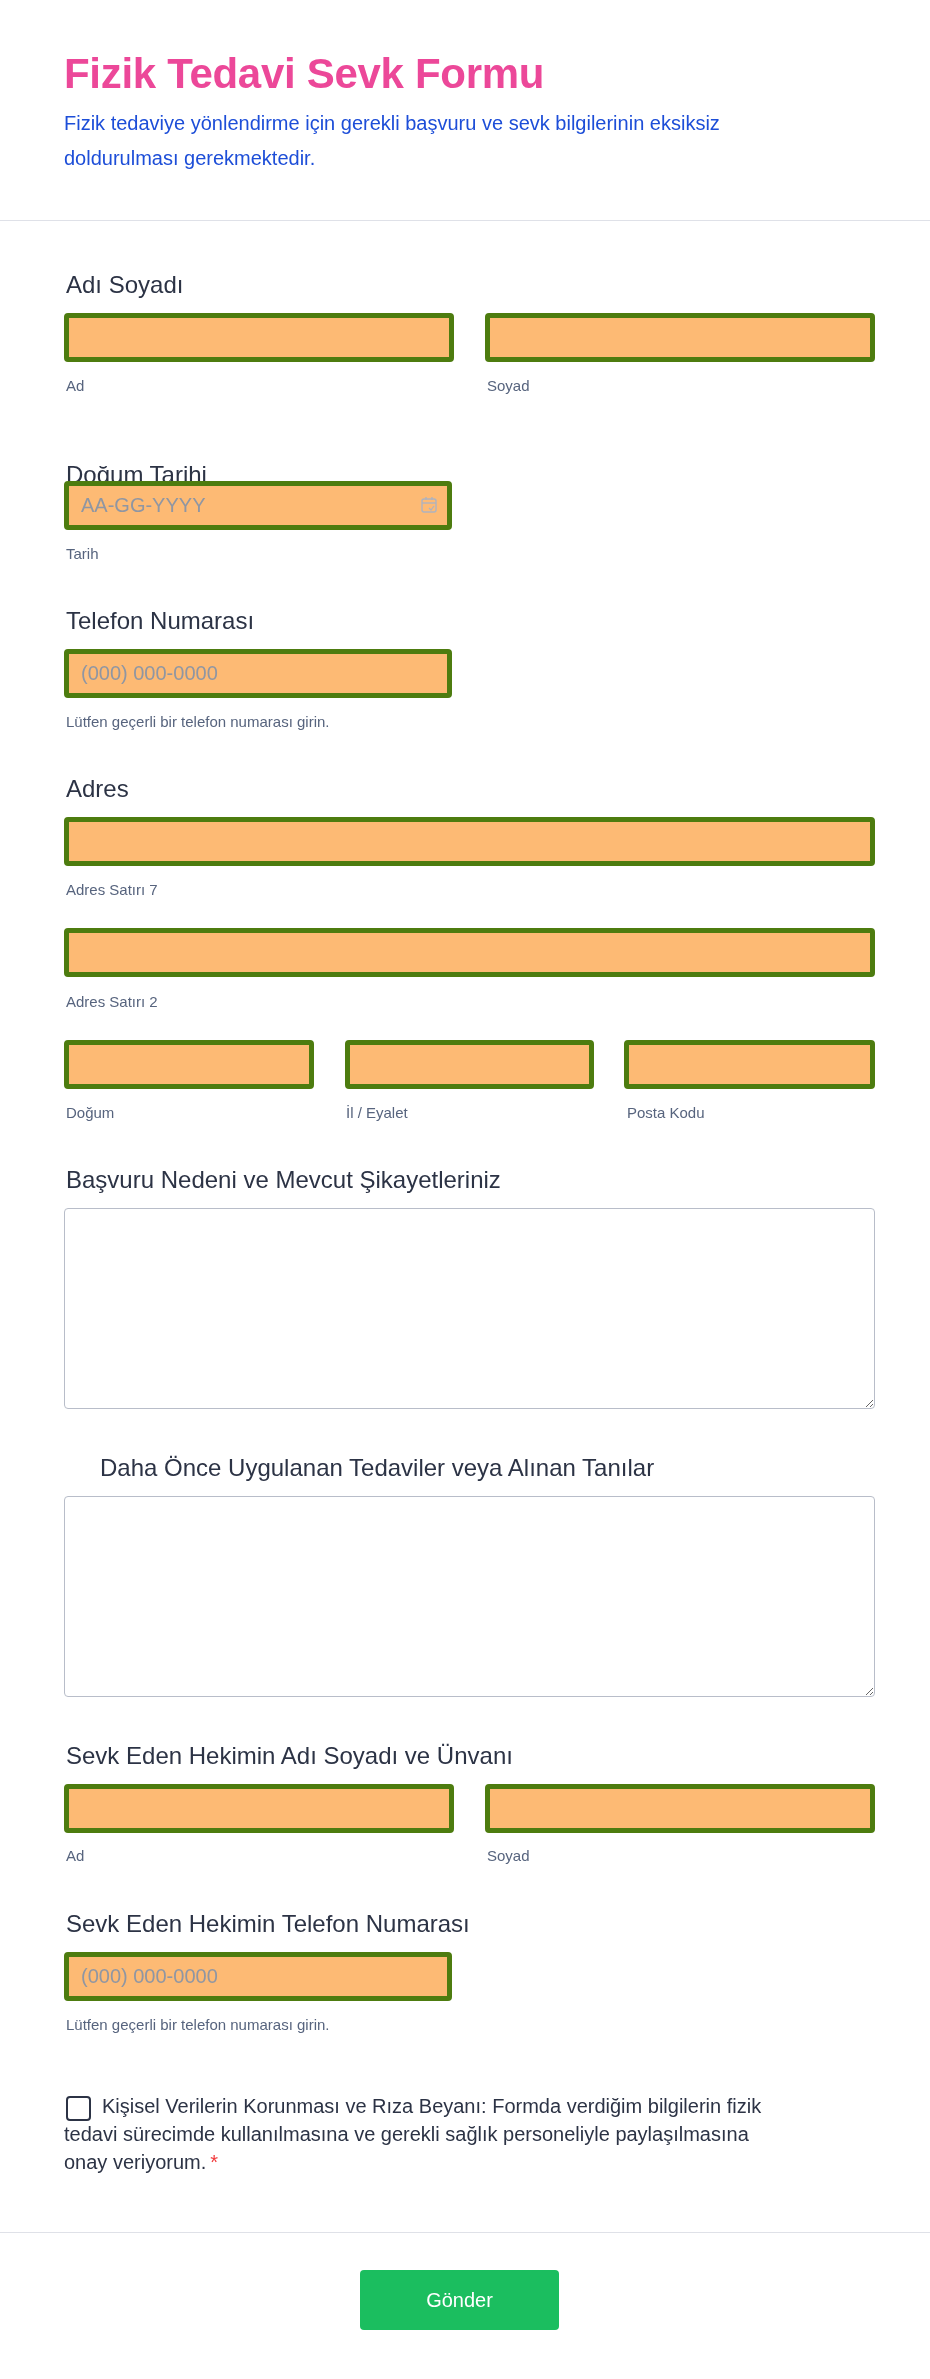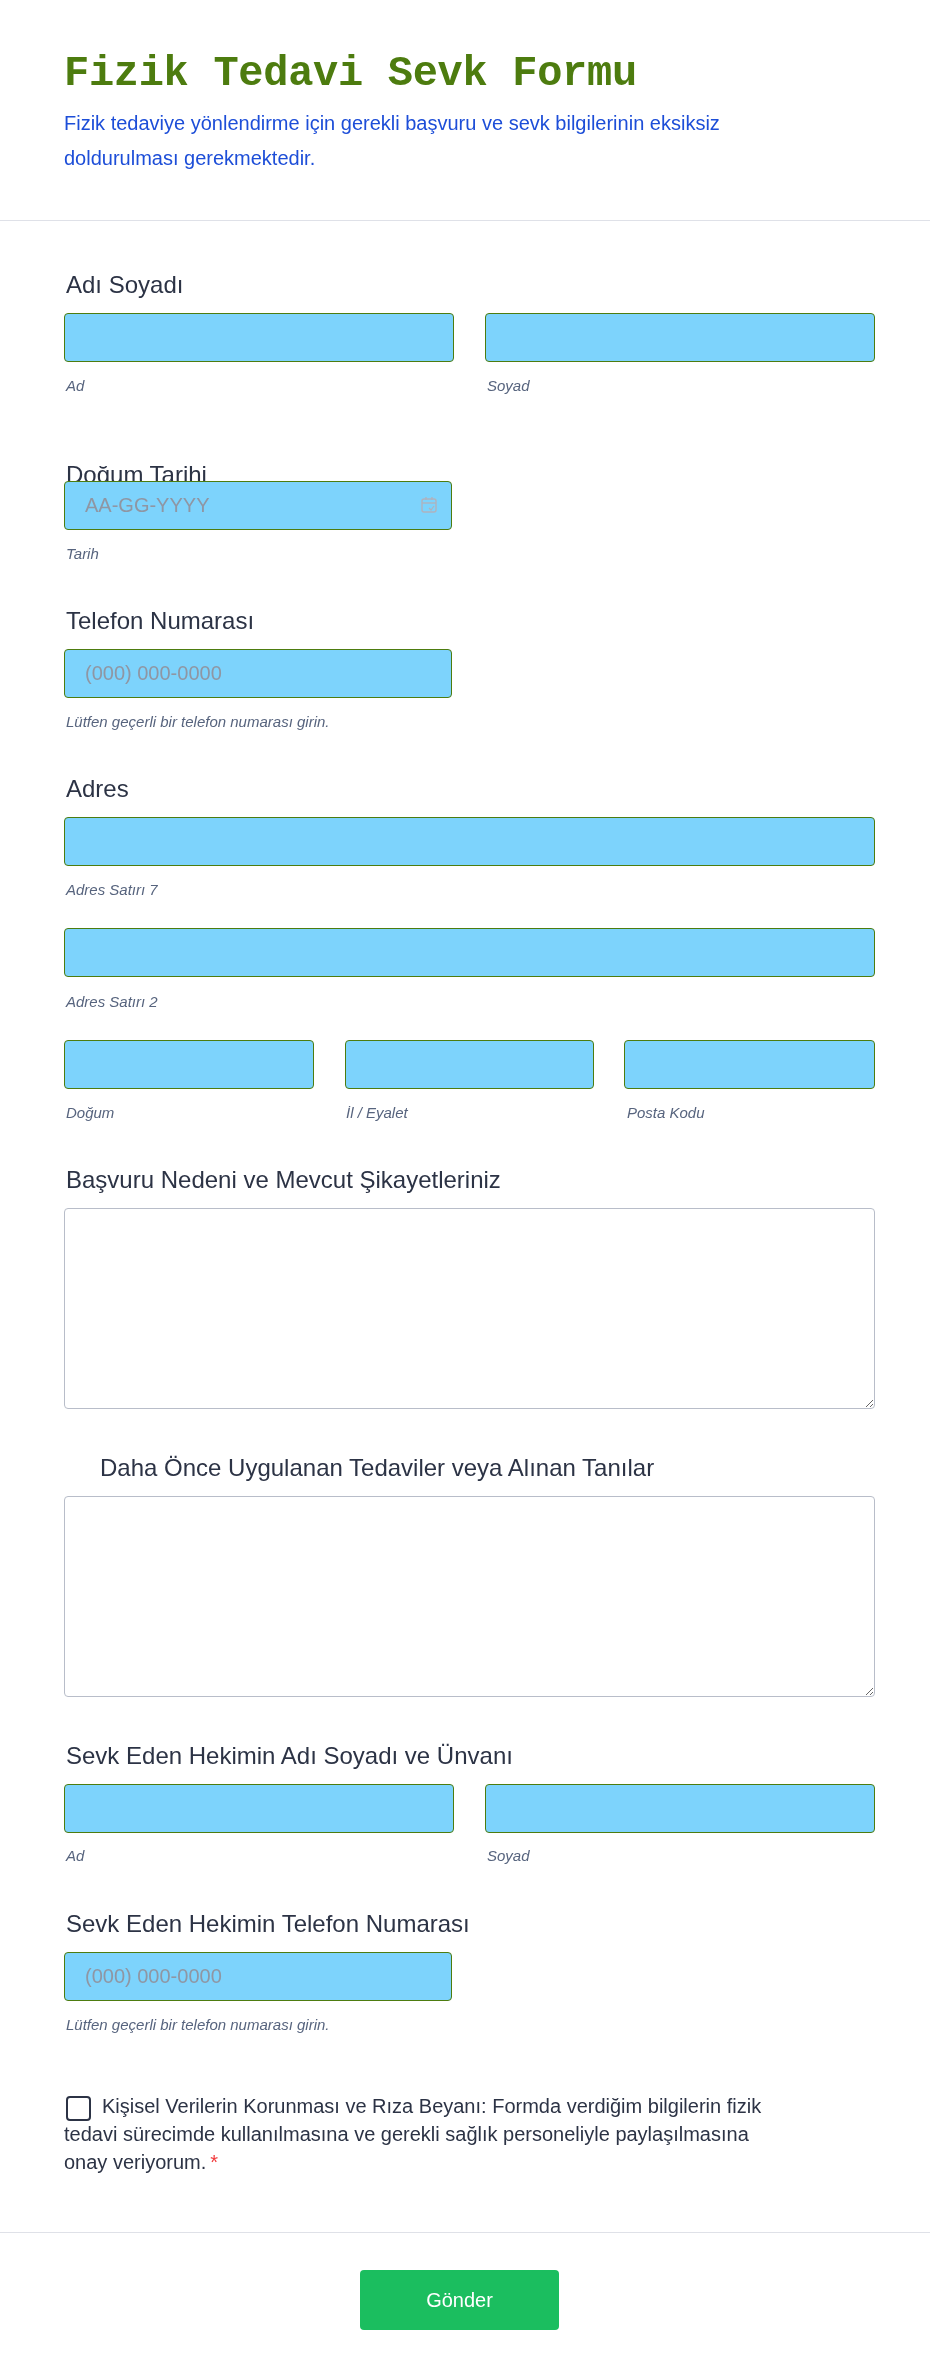--- a/index.html
+++ b/index.html
@@ -1,24 +1,24 @@
 <!DOCTYPE html>
 <html><head>
 <meta charset="utf-8">
 <style>
   * { box-sizing: border-box; margin: 0; padding: 0; }
   html, body { width: 930px; height: 2379px; background: #ffffff; overflow: hidden; }
   body { font-family: "Liberation Sans", sans-serif; color: #2c3345; position: relative; }
   .abs { position: absolute; }
-  .title { left: 64px; top: 50px; font-size: 42px; font-weight: 700; color: #4d7c0f; letter-spacing: -0.3px; font-family: Liberation Mono, monospace; }
+  .title { left: 64px; top: 50px; font-size: 42px; font-weight: 700; color: #ec4899; letter-spacing: -0.3px; }
   .desc { left: 64px; top: 106px; width: 720px; font-size: 20px; line-height: 35px; color: #1d4ed8; }
   .divider { left: 0; width: 930px; height: 1px; background: #dfe1e8; }
   .label { left: 66px; font-size: 24px; color: #2c3345; }
-  .sublabel { font-size: 15px; color: #57647e; font-style: italic; }
-  .input { border: 1px solid #4d7c0f; border-radius: 4px; background: #7dd3fc; height: 49px; font-family: "Liberation Sans", sans-serif; font-size: 20px; color: #2c3345; padding: 0 20px; outline: none; }
+  .sublabel { font-size: 15px; color: #57647e; }
+  .input { border: 5px solid #4d7c0f; border-radius: 4px; background: #fdba74; height: 49px; font-family: "Liberation Sans", sans-serif; font-size: 20px; color: #2c3345; padding: 0 12px; outline: none; }
   .input::placeholder { color: #8f96a3; }
   .textarea { border: 1px solid #b8bdc9; border-radius: 4px; background: #fff; resize: vertical; outline: none; font-family: "Liberation Sans", sans-serif; font-size: 18px; padding: 10px; }
   .cal-icon { position: absolute; right: 14px; top: 15px; width: 18px; height: 18px; }
   .checkbox { left: 66px; top: 2096px; width: 25px; height: 25px; border: 2px solid #2c3345; border-radius: 4px; background: #fff; }
   .consent { left: 64px; top: 2092px; width: 700px; font-size: 20px; line-height: 28px; color: #2c3345; text-indent: 38px; }
   .req { color: #f23a3c; margin-left: 4px; }
   .submit { left: 360px; top: 2270px; width: 199px; height: 60px; background: #1bbe5f; border: none; border-radius: 4px; color: #fff; font-family: "Liberation Sans", sans-serif; font-size: 20px; cursor: pointer; }
 </style>
 </head>
 <body>

